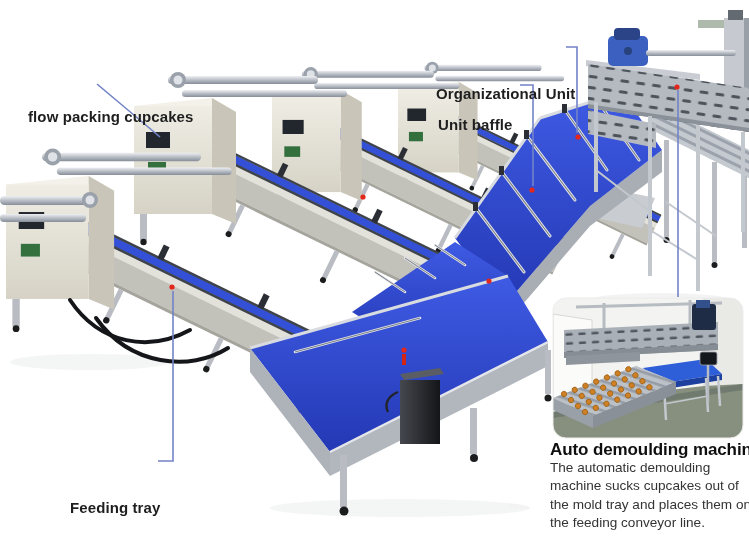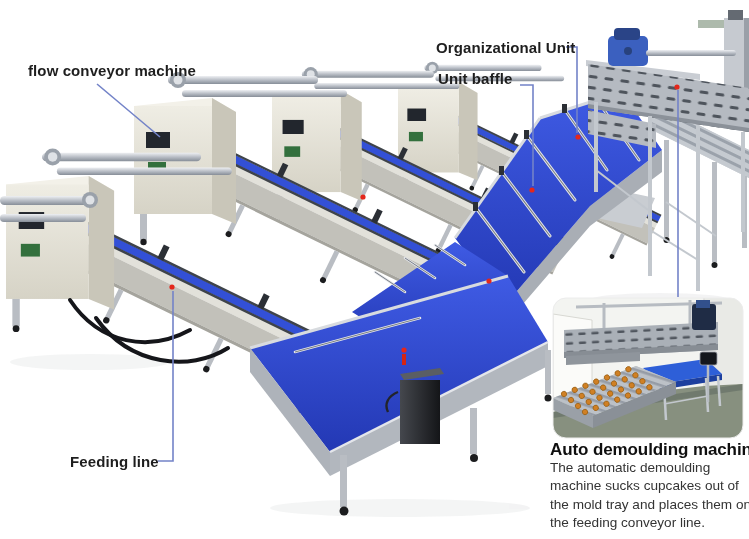--- a/index.html
+++ b/index.html
@@ -1,20 +1,20 @@
 <!DOCTYPE html>
 <html><head>
 <meta charset="utf-8">
 <style>
   html,body{margin:0;padding:0;background:#fff;}
   .stage{position:relative;width:749px;height:539px;background:#fff;overflow:hidden;
          font-family:"Liberation Sans",sans-serif;}
   .stage svg{position:absolute;left:0;top:0;}
   .callout{position:absolute;font-size:15px;font-weight:600;color:#1e1e1e;
-           white-space:nowrap;letter-spacing:.1px;}
+           white-space:nowrap;letter-spacing:.1px;margin-top:46px;}
   .inset-title{position:absolute;font-size:17px;font-weight:700;color:#0f0f0f;
                white-space:nowrap;letter-spacing:-.1px;}
   .inset-desc{position:absolute;font-size:13.6px;line-height:18.4px;color:#343434;width:206px;}
 </style>
 </head>
 <body>
 
 <div class="stage">
 
 <svg width="749" height="539" viewBox="0 0 749 539">
@@ -286,25 +286,25 @@
         <use href="#cupRow" transform="translate(564,394) rotate(-21)"></use>
         <use href="#cupRow" transform="translate(571,400) rotate(-21)"></use>
         <use href="#cupRow" transform="translate(578,406) rotate(-21)"></use>
         <use href="#cupRow" transform="translate(585,412) rotate(-21)"></use>
       </g>
     </g>
     <rect x="553" y="298" width="190" height="140" rx="13" fill="none" stroke="#ececec" stroke-width="1"></rect>
   </g>
 </svg>
 
-<div class="callout" style="left:28px;top:62px">flow conveyor machine</div>
+<div class="callout" style="left:28px;top:62px">flow packing cupcakes</div>
 
 <div class="callout" style="left:436px;top:39px">Organizational Unit</div>
 
 <div class="callout" style="left:438px;top:70px">Unit baffle</div>
 
-<div class="callout" style="left:70px;top:453px">Feeding line</div>
+<div class="callout" style="left:70px;top:453px">Feeding tray</div>
 
 <div class="inset-title" style="left:550px;top:440px">Auto demoulding machine</div>
 
 <div class="inset-desc" style="left:550px;top:459px">The automatic demoulding machine sucks cupcakes out of the mold tray and places them on the feeding conveyor line.</div>
 
 </div>
 
 </body></html>

